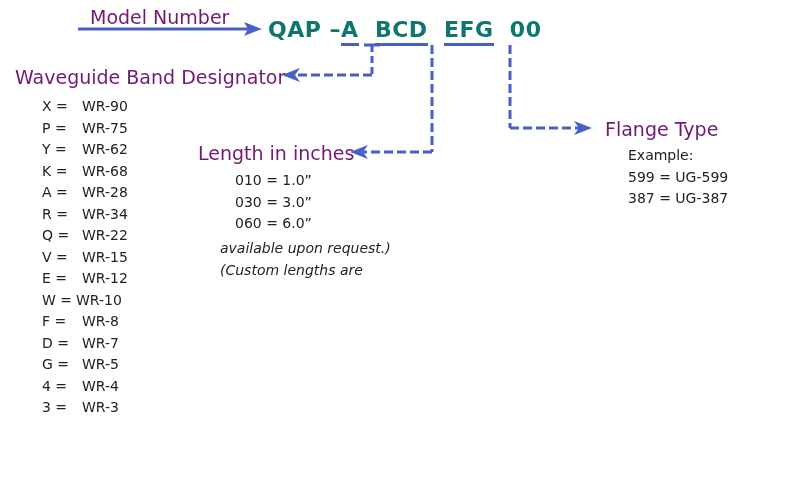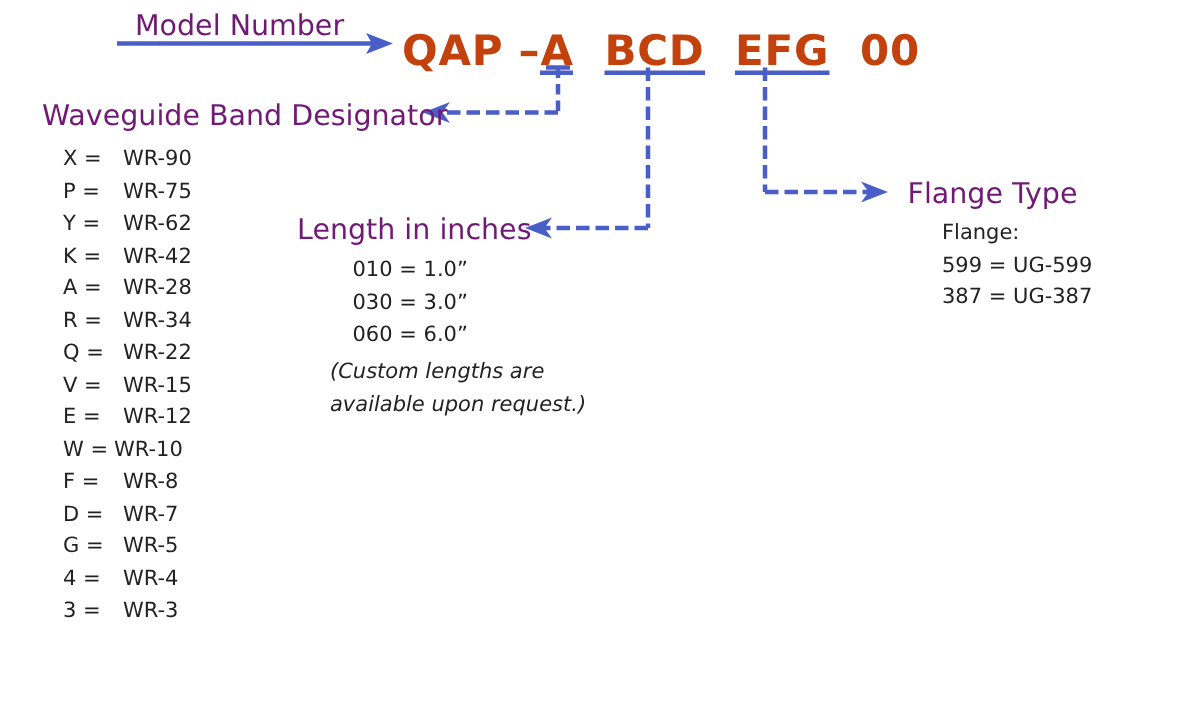--- a/index.html
+++ b/index.html
@@ -1,21 +1,21 @@
 <!DOCTYPE html>
 <html><head>
   <meta charset="utf-8">
   <style>
     html, body { margin: 0; padding: 0; background: #ffffff; }
     body { width: 800px; height: 485px; position: relative; overflow: hidden;
            font-family: "DejaVu Sans", sans-serif; color: #1f1f1f; }
     .abs { position: absolute; }
     .blue-label { color: #701a75; font-size: 19px; line-height: 1; white-space: nowrap; }
-    .model-code { position: absolute; left: 268px; top: 17px; font-size: 28px; font-weight: bold;
-                  color: #c2410c; white-space: nowrap; letter-spacing: 0.5px; }
+    .model-code { position: absolute; left: 268px; top: 17px; font-size: 22px; font-weight: bold;
+                  color: #0f766e; white-space: nowrap; letter-spacing: 0.5px; }
     .model-code span { display: inline-block; }
     .model-code .u { border-bottom: 3px solid #4a5ec8; line-height: 26px; }
     .txt { font-size: 14px; line-height: 21.5px; white-space: nowrap; color: #222; }
     .band-row { display: flex; }
     .band-code { width: 40px; display: inline-block; }
     .italic { font-style: italic; }
     svg.lines { position: absolute; left: 0; top: 0; }
   </style>
 </head>
 <body>
@@ -38,37 +38,37 @@
   <line x1="510" y1="128" x2="580" y2="128" stroke="#4a5ec8" stroke-width="3" stroke-dasharray="9,4"></line>
   <polygon points="592,128 574,121 579,128 574,135" fill="#4a5ec8"></polygon>
 </svg>
 
 <div class="abs blue-label" style="left:90px; top:8px;">Model Number</div>
 
 <div class="model-code">
   <span>QAP – </span><span class="u">A</span>&nbsp;&nbsp;<span class="u">BCD</span>&nbsp;&nbsp;<span class="u">EFG</span>&nbsp;&nbsp;<span>00</span>
 </div>
 
-<div class="abs blue-label" style="left:28px; top:68px;">Waveguide Band Designator</div>
+<div class="abs blue-label" style="left:15px; top:68px;">Waveguide Band Designator</div>
 <div class="abs txt" style="left:42px; top:96px;">
   <div class="band-row">
       <span class="band-code">X =</span>
       <span>WR-90</span>
     </div>
   <div class="band-row">
       <span class="band-code">P =</span>
       <span>WR-75</span>
     </div>
   <div class="band-row">
       <span class="band-code">Y =</span>
       <span>WR-62</span>
     </div>
   <div class="band-row">
       <span class="band-code">K =</span>
-      <span>WR-42</span>
+      <span>WR-68</span>
     </div>
   <div class="band-row">
       <span class="band-code">A =</span>
       <span>WR-28</span>
     </div>
   <div class="band-row">
       <span class="band-code">R =</span>
       <span>WR-34</span>
     </div>
   <div class="band-row">
@@ -109,22 +109,22 @@
     </div>
 </div>
 
 <div class="abs blue-label" style="left:198px; top:144px;">Length in inches</div>
 <div class="abs txt" style="left:235px; top:170px;">
   <div>010 = 1.0”</div>
   <div>030 = 3.0”</div>
   <div>060 = 6.0”</div>
 </div>
 <div class="abs txt italic" style="left:220px; top:238px;">
+  <div>available upon request.)</div>
   <div>(Custom lengths are</div>
-  <div>available upon request.)</div>
 </div>
 
 <div class="abs blue-label" style="left:605px; top:120px;">Flange Type</div>
 <div class="abs txt" style="left:628px; top:145px;">
-  <div>Flange:</div>
+  <div>Example:</div>
   <div>599 = UG-599</div>
   <div>387 = UG-387</div>
 </div>
 
 </body></html>

